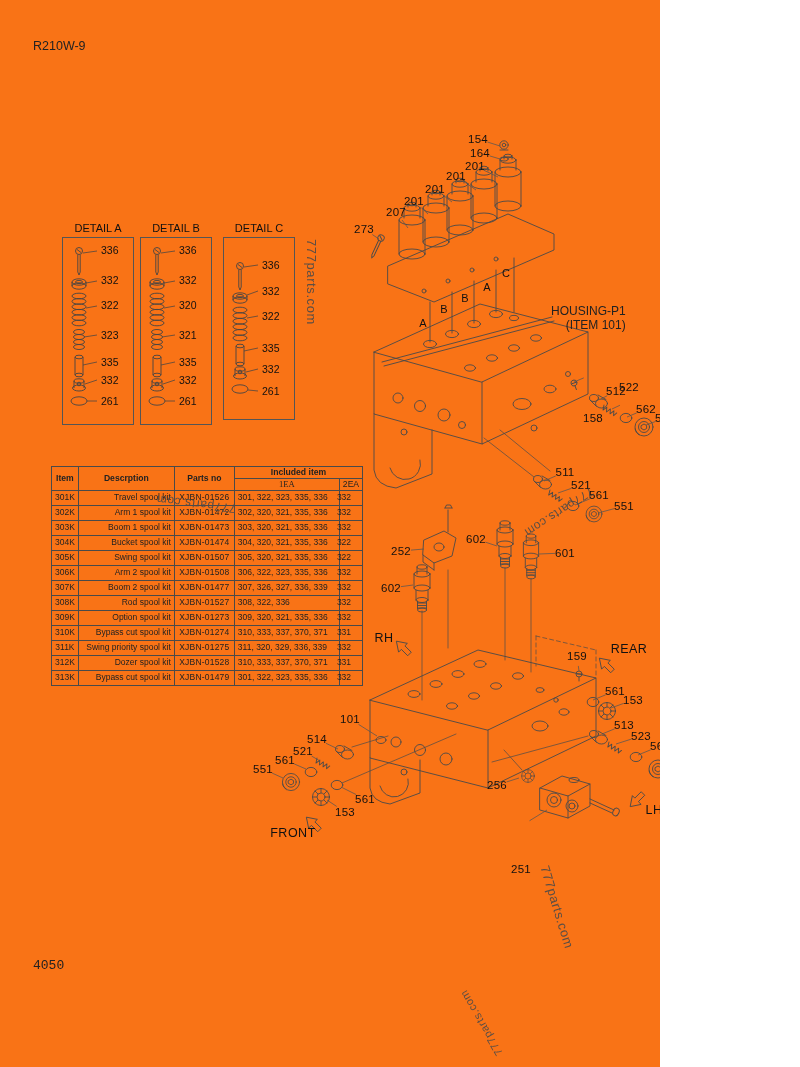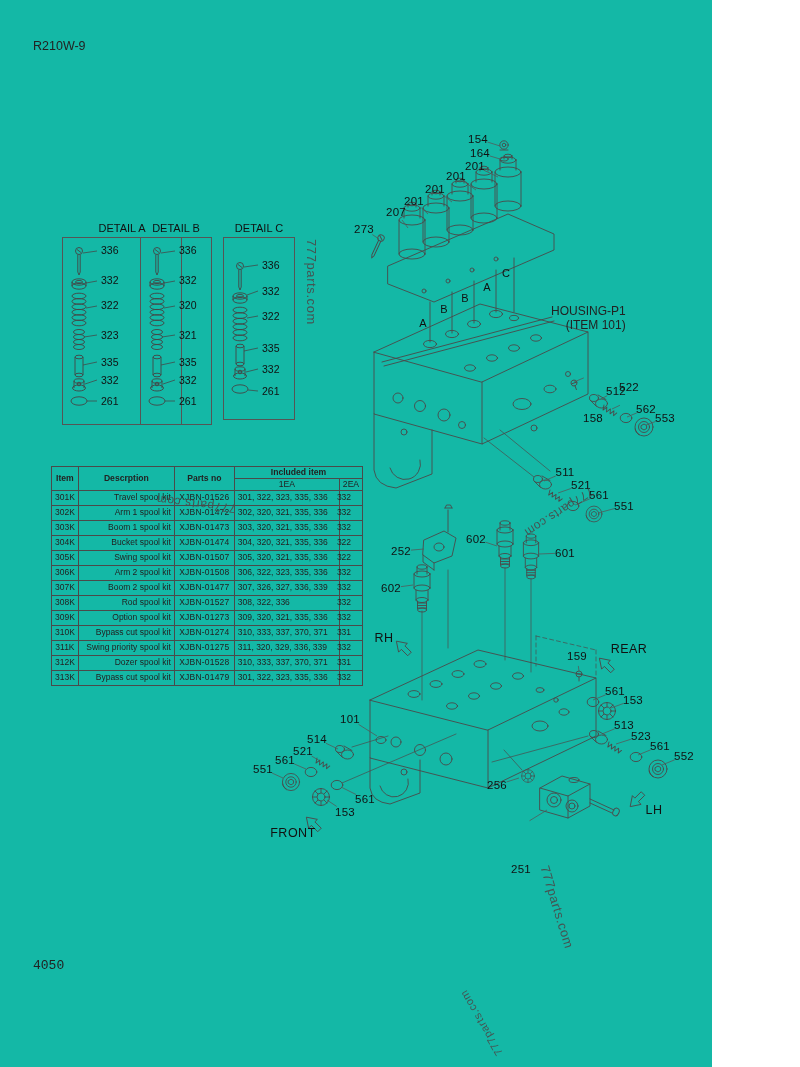--- a/index.html
+++ b/index.html
@@ -1,28 +1,28 @@
 <!DOCTYPE html>
 <html><head>
 <meta charset="utf-8">
 <style>
   html,body{margin:0;padding:0;background:#fff;}
-  .page{position:relative;width:712px;height:1067px;background:#14b8a6;
+  .page{position:relative;width:660px;height:1067px;background:#f97316;
         font-family:"Liberation Sans",sans-serif;color:#1a1a1a;overflow:hidden;}
   .model{position:absolute;left:33px;top:39px;font-size:12.5px;color:#222;}
   .title{position:absolute;left:225px;top:36px;width:250px;text-align:center;
          font-size:17.5px;letter-spacing:.3px;color:#111;}
   .pagenum{position:absolute;left:33px;top:958px;font-size:13px;color:#222;font-family:Liberation Mono, monospace;}
   
   .detailbox{position:absolute;width:70px;border:1px solid #555;background:transparent;}
   .detailbox .detail-title{position:absolute;top:-16px;left:50%;transform:translateX(-50%);
          font-size:11px;white-space:nowrap;color:#111;}
   .detailbox svg{position:absolute;left:0;top:0;}
   .detail-item{position:absolute;transform:translateY(-50%);font-size:10.5px;color:#111;}
-  .box-a{left:62px;top:237px;height:186px;padding-left:48px;}
+  .box-a{left:62px;top:237px;height:186px;}
   .box-b{left:140px;top:237px;height:186px;}
   .box-c{left:223px;top:237px;height:181px;}
   
   .parts-table{position:absolute;left:51px;top:466px;border-collapse:collapse;
         font-size:8.5px;color:#222;table-layout:fixed;}
   .parts-table th,.parts-table td{border:1px solid #4a4a4a;padding:0 3px;line-height:1.1;
         overflow:visible;white-space:nowrap;}
   .parts-table th{font-weight:bold;font-size:8.6px;height:11px;}
   .parts-table td{height:14px;}
   .td-item{text-align:center;}
@@ -175,21 +175,21 @@
         <col style="width:19px">
       </colgroup>
     <thead>
       <tr>
         <th rowspan="2">Item</th>
         <th rowspan="2">Descrption</th>
         <th rowspan="2">Parts no</th>
         <th colspan="2">Included item</th>
       </tr>
       <tr>
-        <th style="font-weight:normal;">1EA</th>
+        <th style="font-weight:normal;font-family:Liberation Serif, serif;">1EA</th>
         <th style="font-weight:normal;">2EA</th>
       </tr>
     </thead>
     <tbody>
         <tr>
           <td class="td-item">301K</td>
           <td class="td-desc">Travel spool kit</td>
           <td class="td-pno">XJBN-01526</td>
           <td class="td-1ea">301, 322, 323, 335, 336</td>
           <td class="td-2ea"><span>332</span></td>

